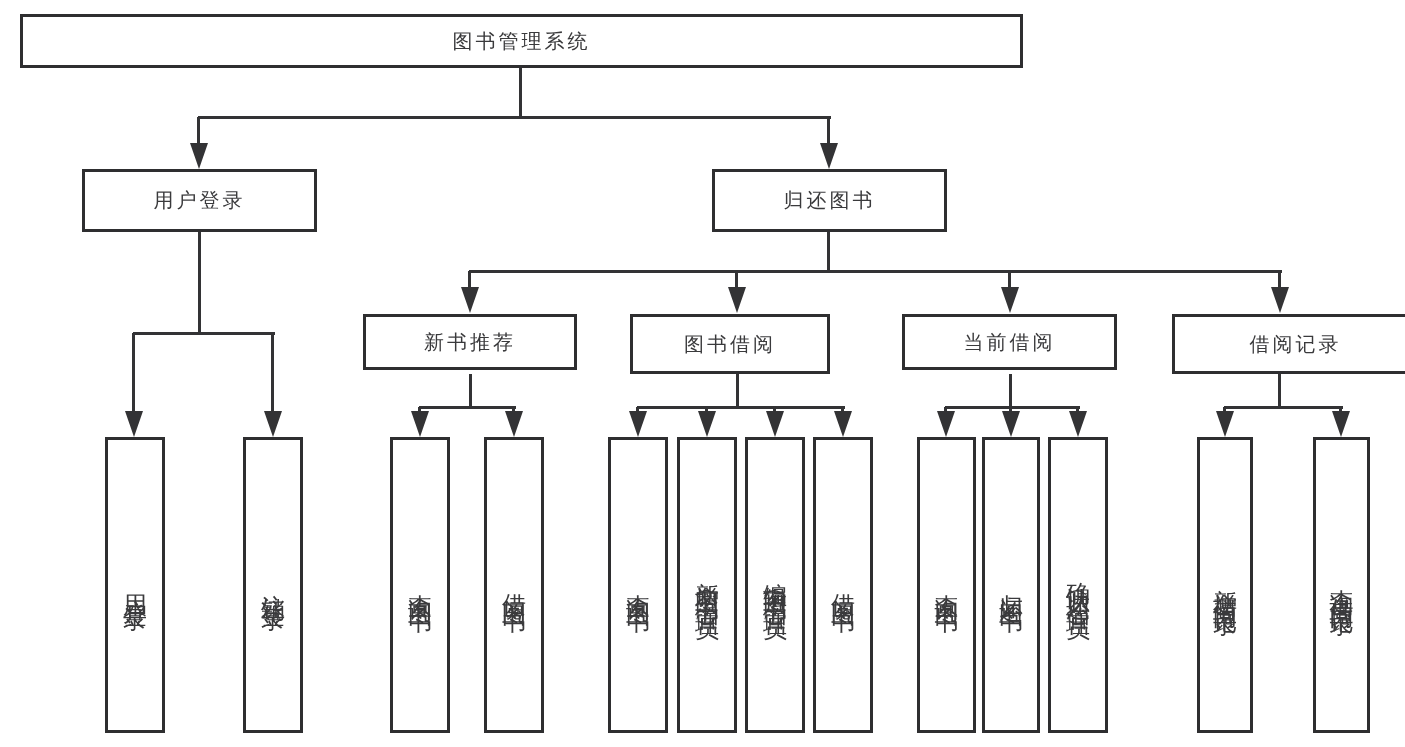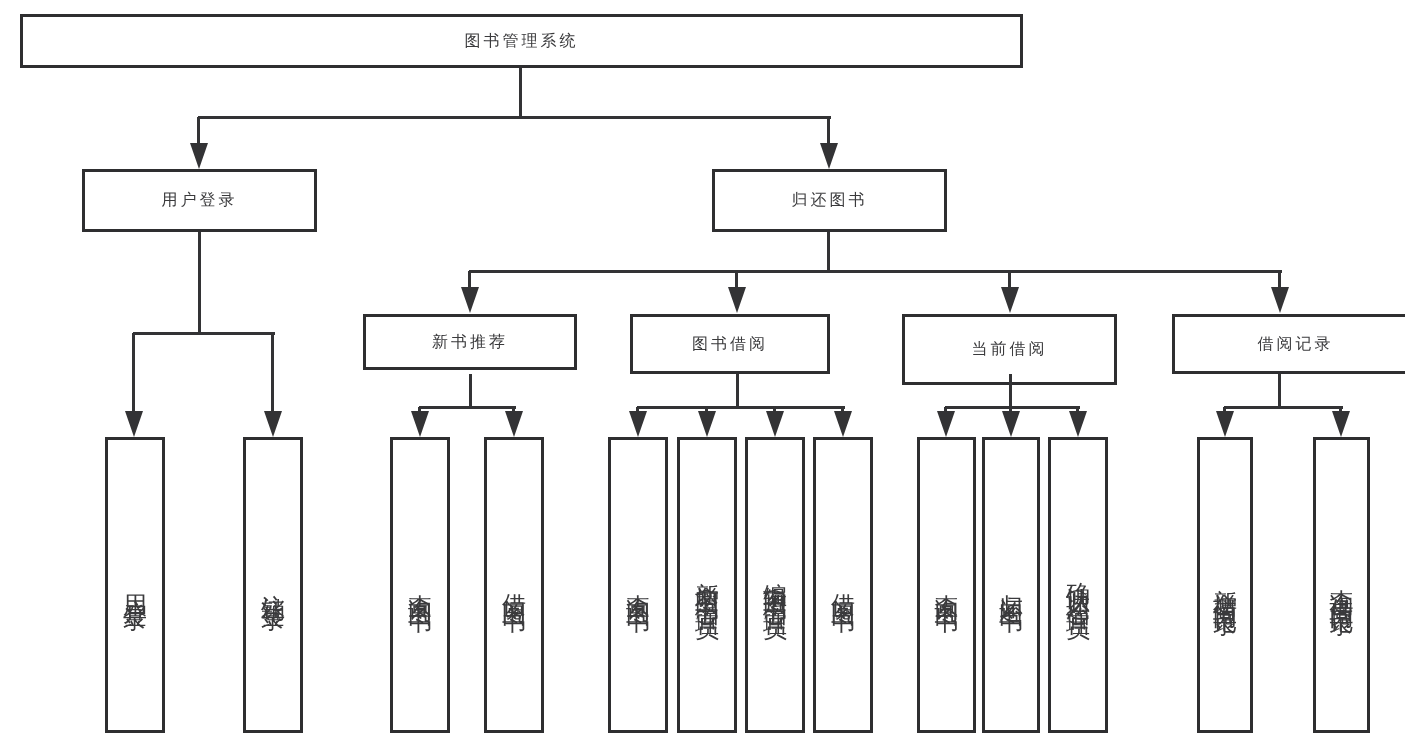--- a/index.html
+++ b/index.html
@@ -13,21 +13,21 @@
   .box {
     position:absolute;
     box-sizing:border-box;
     border:3px solid #2e2e30;
     background:#ffffff;
     color:#3a3a3c;
     display:flex;
     align-items:center;
     justify-content:center;
   }
-  .hbox { font-size:16px; letter-spacing:3px; font-weight:400; white-space:nowrap; }
+  .hbox { font-size:20px; letter-spacing:3px; font-weight:400; white-space:nowrap; }
   .vbox {
     writing-mode:vertical-rl;
     text-orientation:mixed;
     font-size:24px;
     letter-spacing:5px;
     line-height:1;
   }
   .vline { position:absolute; width:3px; background:#333335; }
   .hline { position:absolute; height:3px; background:#333335; }
   .arrow { position:absolute; width:18px; }
@@ -95,21 +95,21 @@
     <div class="shaft"></div>
     <div class="head"></div>
   </div>
   <div class="arrow" style="left:1271px; top:271px; height:42px;">
     <div class="shaft"></div>
     <div class="head"></div>
   </div>
 
   <div class="box hbox" style="left:363px; top:314px; width:214px; height:56px;">新书推荐</div>
   <div class="box hbox" style="left:630px; top:314px; width:200px; height:60px;">图书借阅</div>
-  <div class="box hbox" style="left:902px; top:314px; width:215px; height:71px;">当前借阅</div>
+  <div class="box hbox" style="left:902px; top:314px; width:215px; height:56px;">当前借阅</div>
   <div class="box hbox" style="left:1172px; top:314px; width:247px; height:60px;">借阅记录</div>
 
   <div class="vline" style="left:469px; top:374px; height:34px;"></div>
   <div class="hline" style="left:419px; top:406px; width:97px;"></div>
   <div class="arrow" style="left:411px; top:407px; height:30px;">
     <div class="shaft"></div>
     <div class="head"></div>
   </div>
   <div class="arrow" style="left:505px; top:407px; height:30px;">
     <div class="shaft"></div>

